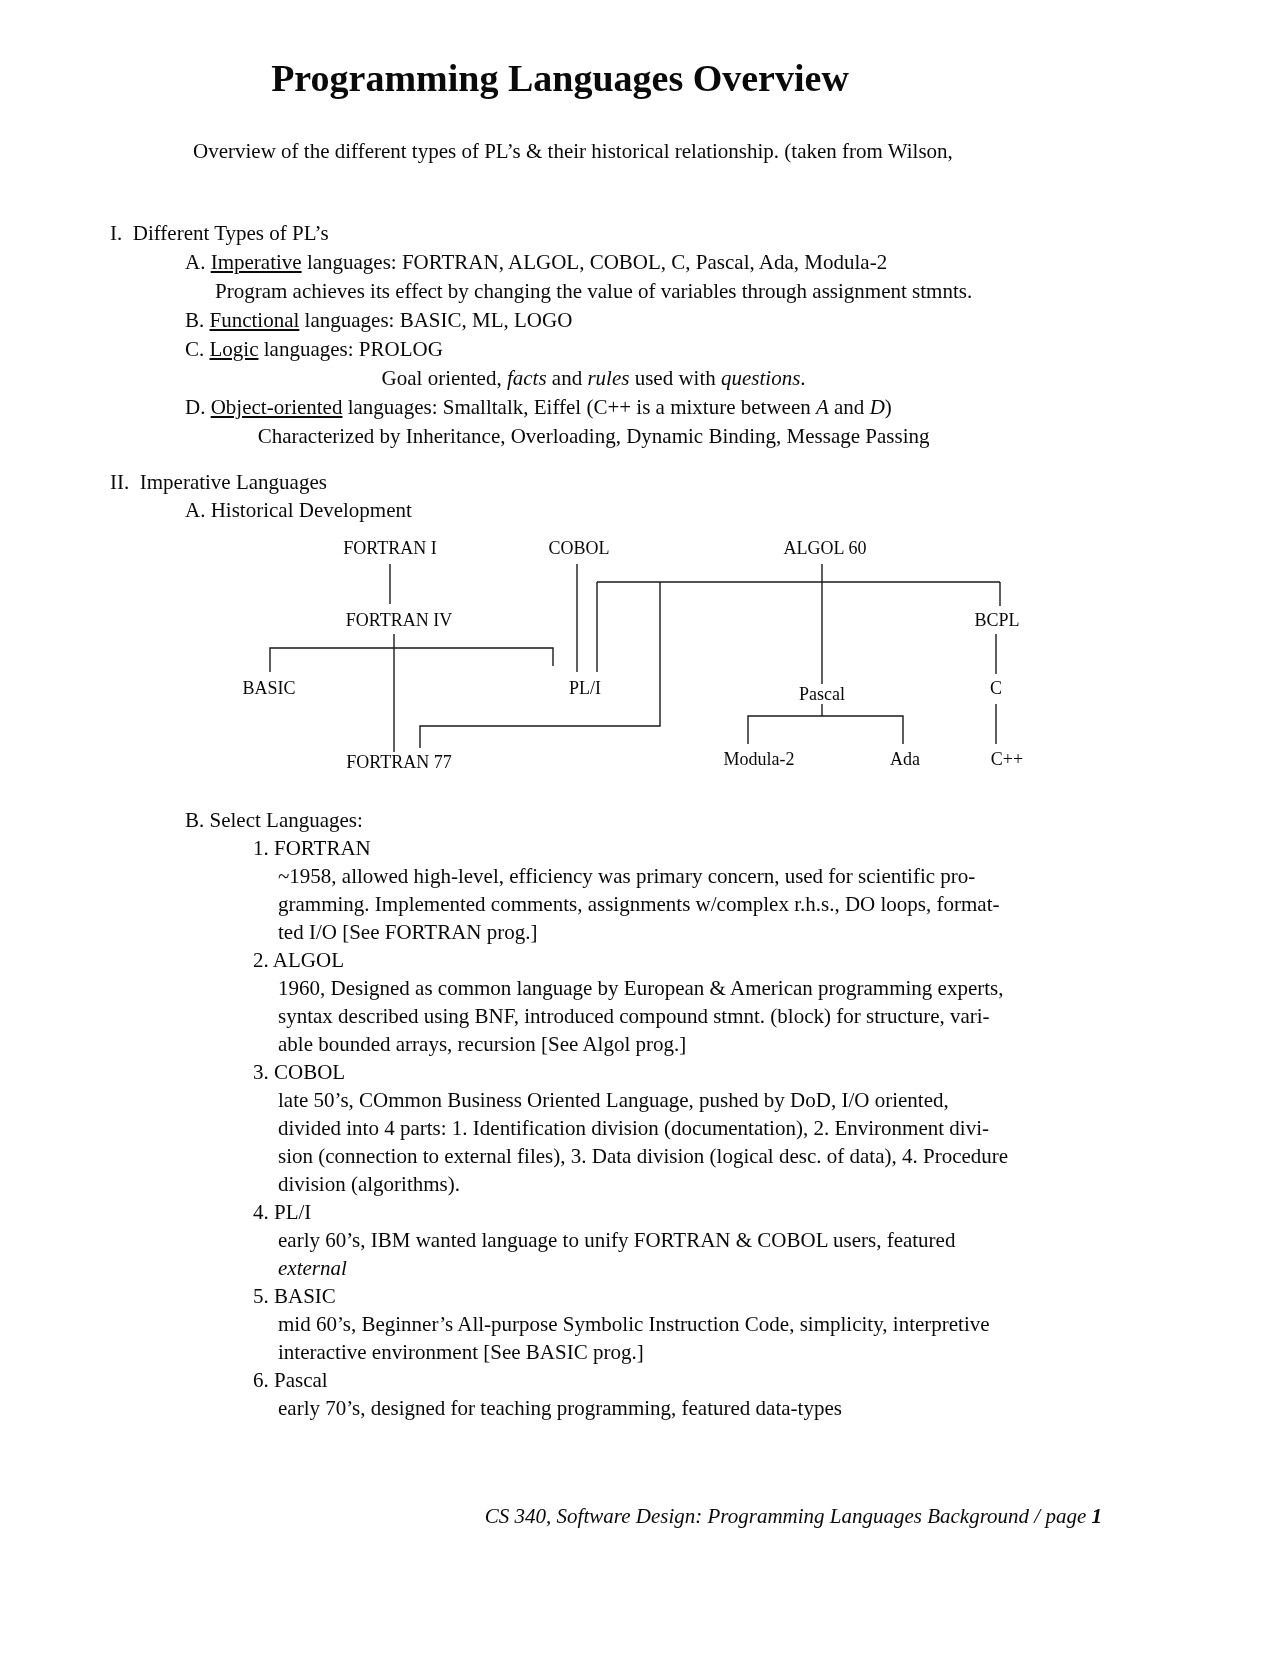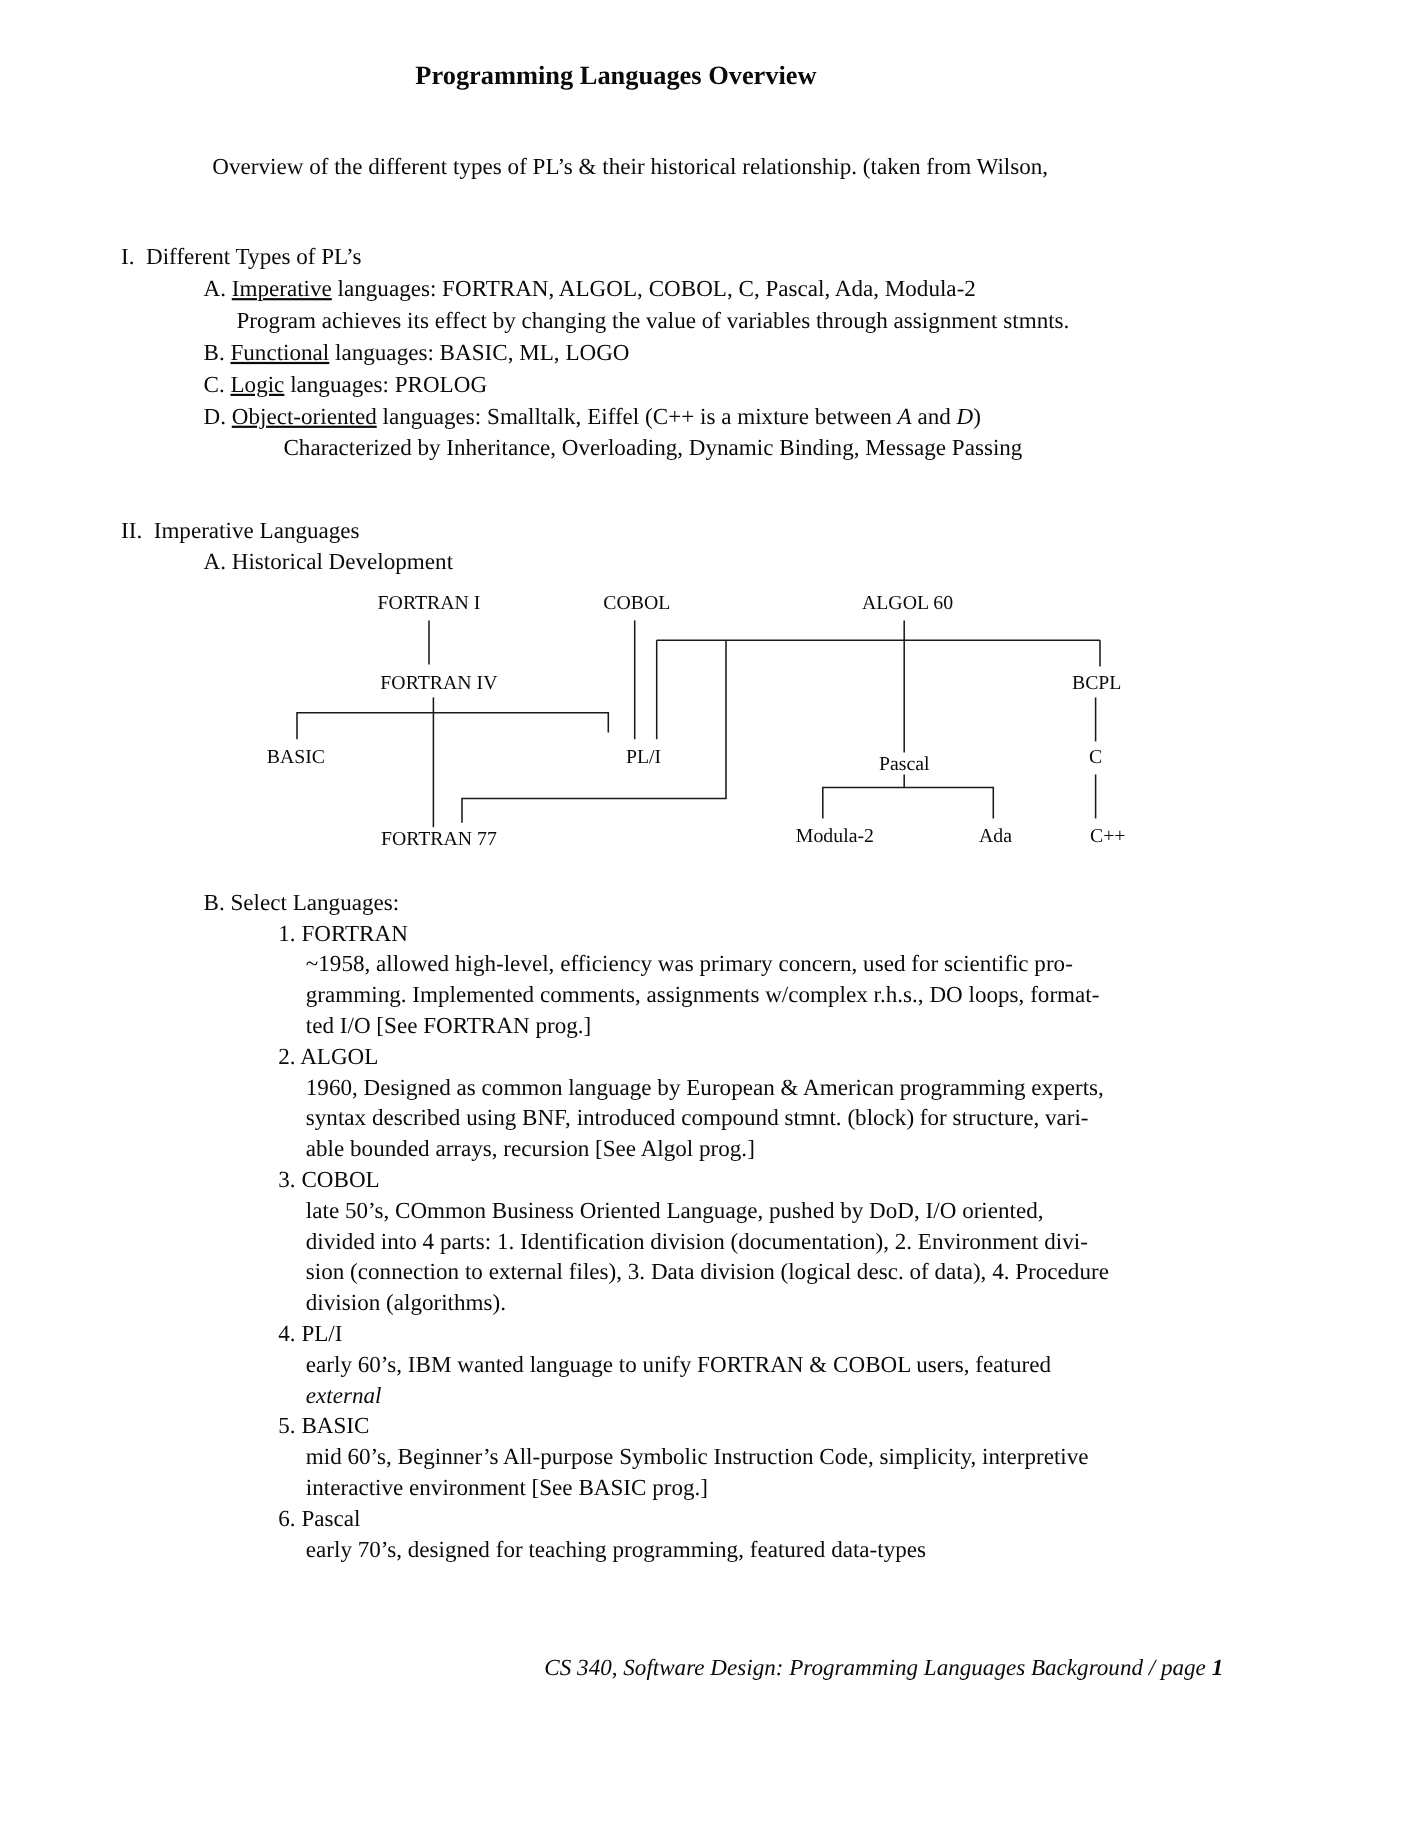--- a/index.html
+++ b/index.html
@@ -14,21 +14,21 @@
     font-size: 21px;
     overflow: hidden;
   }
   .ln { white-space: pre; }
 
   .title {
     position: absolute;
     top: 56px; left: 0; width: 1120px;
     margin: 0;
     text-align: center;
-    font-size: 24px;
+    font-size: 38px;
     font-weight: bold;
   }
 
   .intro {
     position: absolute;
     top: 136px; left: 140px;
     line-height: 30px;
   }
   .intro .indent { padding-left: 53px; }
 
@@ -65,21 +65,21 @@
     position: absolute;
     top: 806px; left: 185px;
     line-height: 28px;
   }
   .select .n { padding-left: 68px; }
   .select .d { padding-left: 93px; }
 
   .footer {
     position: absolute;
     top: 1502px;
-    right: 168px;
+    right: 178px;
     font-style: italic;
     line-height: 28px;
   }
 
   .seg-i { font-style: italic; }
   .seg-u { text-decoration: underline; }
   .seg-b { font-weight: bold; }
 </style>
 </head>
 <body>
@@ -91,20 +91,21 @@
   <div class="intro">
     <div class="ln indent"><span>Overview of the different types of PL’s &amp; their historical relationship. (taken from Wilson,</span></div>
   </div>
 
   <div class="sec1">
     <div class="ln">I.  Different Types of PL’s</div>
     <div class="ln ih"><span>A. </span><span class="seg-u">Imperative</span><span> languages: FORTRAN, ALGOL, COBOL, C, Pascal, Ada, Modula-2</span></div>
     <div class="ln id"><span>Program achieves its effect by changing the value of variables through assignment stmnts.</span></div>
     <div class="ln ih"><span>B. </span><span class="seg-u">Functional</span><span> languages: BASIC, ML, LOGO</span></div>
     <div class="ln ih"><span>C. </span><span class="seg-u">Logic</span><span> languages: PROLOG</span></div>
+    <div class="ln id"><span>Goal oriented, </span><span class="seg-i">facts</span><span> and </span><span class="seg-i">rules</span><span> used with </span><span class="seg-i">questions</span><span>.</span></div>
     <div class="ln ih"><span>D. </span><span class="seg-u">Object-oriented</span><span> languages: Smalltalk, Eiffel (C++ is a mixture between </span><span class="seg-i">A</span><span> and </span><span class="seg-i">D</span><span>)</span></div>
     <div class="ln id"><span>Characterized by Inheritance, Overloading, Dynamic Binding, Message Passing</span></div>
   </div>
 
   <div class="sec2">
     <div class="ln">II.  Imperative Languages</div>
     <div class="ln sub">A. Historical Development</div>
   </div>
 
   <div class="diagram">

